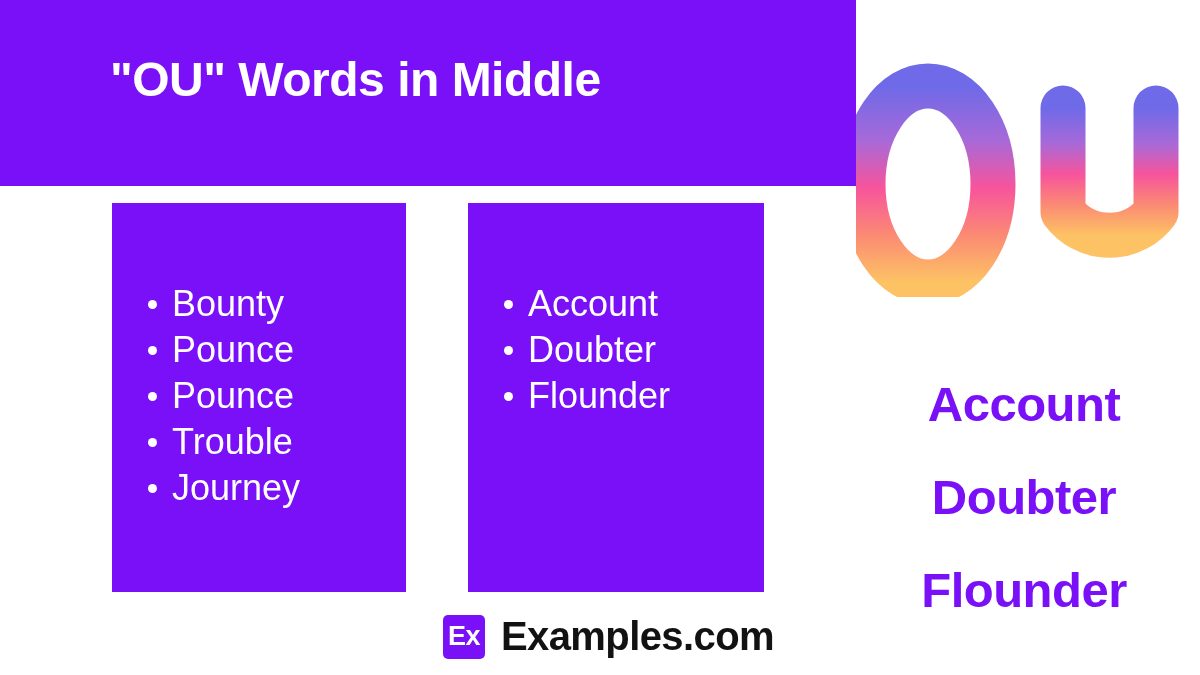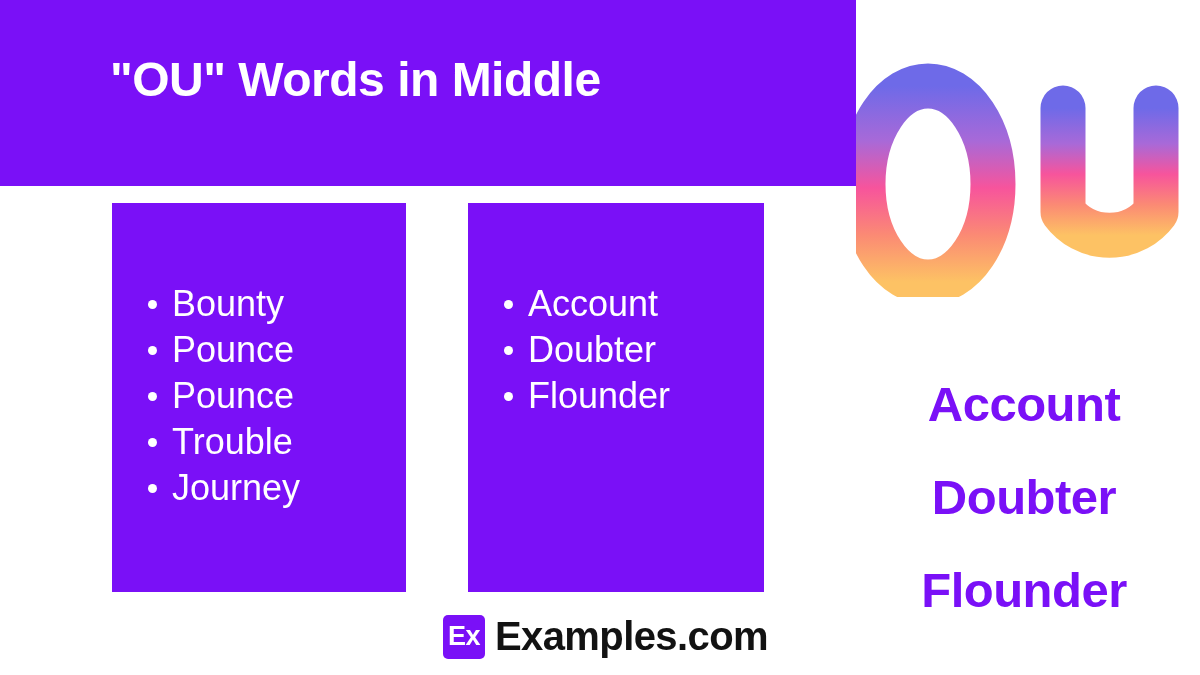--- a/index.html
+++ b/index.html
@@ -108,21 +108,21 @@
     white-space: nowrap;
   }
 
   
   .footer-logo {
     position: absolute;
     left: 443px;
     top: 614px;
     display: flex;
     align-items: center;
-    gap: 10px;
+    gap: 16px;
   }
   .logo-badge {
     width: 42px;
     height: 44px;
     background: #7a10f7;
     border-radius: 5px;
     color: #ffffff;
     font-size: 27px;
     font-weight: 700;
     display: flex;

